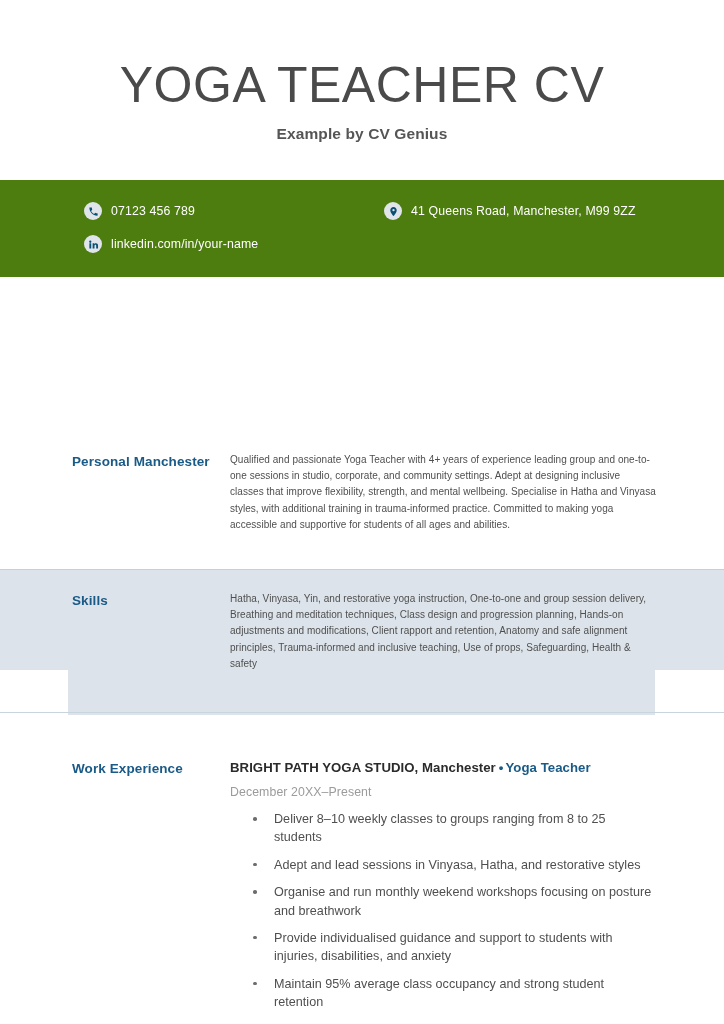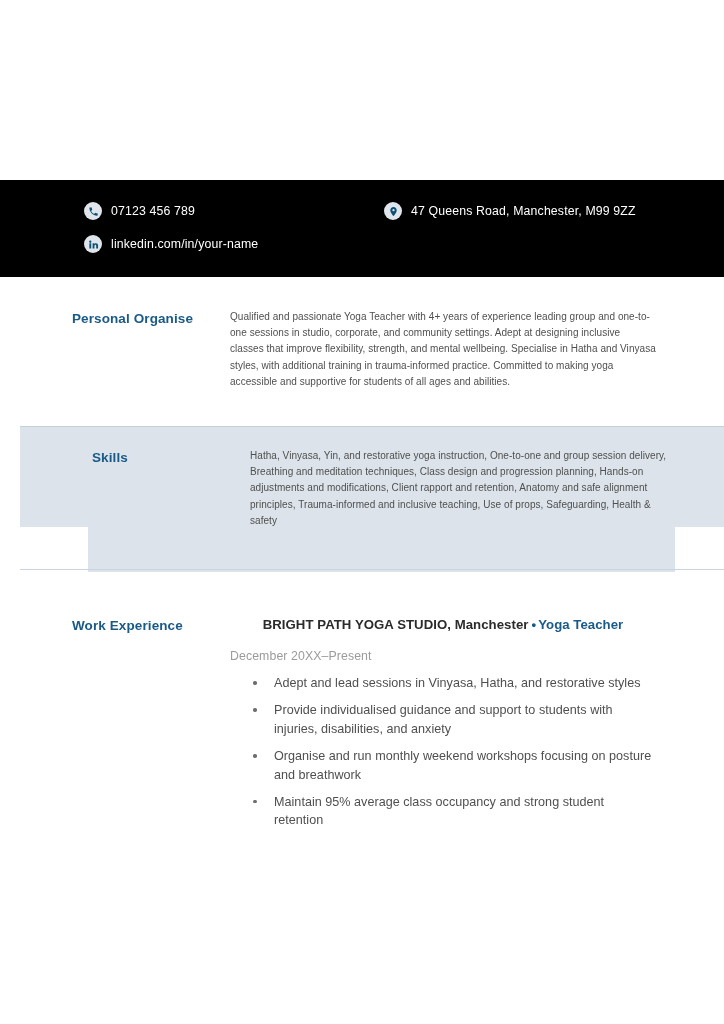--- a/index.html
+++ b/index.html
@@ -39,21 +39,21 @@
     letter-spacing: 0.1px;
   }
 
   
   .contact-bar {
     position: absolute;
     top: 180px;
     left: 0;
     width: 724px;
     height: 97px;
-    background: #000000;
+    background: #4d7c0f;
     padding: 22px 0 0 0;
   }
   .contact-grid {
     display: grid;
     grid-template-columns: 300px 1fr;
     grid-row-gap: 15px;
     padding-left: 84px;
   }
   .contact-item {
     display: flex;
@@ -107,21 +107,20 @@
   .body-text.italic { }
 
   
   #personal-statement { padding-top: 32px; }
 
   
   .skills-wrap {
     position: relative;
     margin-top: 26px;
     height: 158px;
-    margin-left: 20px;
   }
   .band-wide {
     position: absolute;
     left: 0;
     top: 10px;
     width: 724px;
     height: 101px;
     background: #dce3ea;
     border-top: 1px solid #c3d0dc;
   }
@@ -150,26 +149,25 @@
 
   
   #work-experience { padding-top: 42px; }
   .job { margin-bottom: 0; }
   .job-head {
     font-size: 13.2px;
     font-weight: 700;
     color: #2b2b2b;
     letter-spacing: 0.05px;
     line-height: 1.3;
-    text-align: center;
   }
   .job-sep { color: #1a5a87; margin: 0 2px 0 3px; }
   .job-role { color: #1a5a87; }
   .job-dates {
-    margin-top: 16px;
+    margin-top: 9px;
     font-size: 12.3px;
     color: #9b9b9b;
     letter-spacing: 0.1px;
   }
   .bullets {
     margin-top: 11px;
     list-style: none;
   }
   .bullets li {
     position: relative;
@@ -189,59 +187,63 @@
     height: 3.5px;
     border-radius: 50%;
     background: #6d6d6d;
   }
 </style>
 </head>
 <body>
 
 <div class="page">
 
+  <div class="header">
+    <div class="cv-title">YOGA TEACHER CV</div>
+    <div class="cv-subtitle">Example by CV Genius</div>
+  </div>
 
   <div class="contact-bar">
     <div class="contact-grid">
 
       <div class="contact-item">
         <span class="ci-icon">
           <svg width="11" height="11" viewBox="0 0 24 24" fill="#0b4f74">
             <path d="M6.6 10.8c1.5 2.9 3.7 5.1 6.6 6.6l2.2-2.2c.3-.3.7-.4 1-.2 1.1.4 2.3.6 3.6.6.6 0 1 .4 1 1V20c0 .6-.4 1-1 1C10.6 21 3 13.4 3 4c0-.6.4-1 1-1h3.5c.6 0 1 .4 1 1 0 1.2.2 2.4.6 3.6.1.4 0 .7-.2 1l-2.3 2.2z"></path>
           </svg>
         </span>
         <span class="ci-text">07123 456 789</span>
       </div>
 
 
       <div class="contact-item">
         <span class="ci-icon">
           <svg width="11" height="11" viewBox="0 0 24 24" fill="#0b4f74">
             <path d="M12 2C8.1 2 5 5.1 5 9c0 5.2 7 13 7 13s7-7.8 7-13c0-3.9-3.1-7-7-7zm0 9.5A2.5 2.5 0 1 1 12 6.5a2.5 2.5 0 0 1 0 5z"></path>
           </svg>
         </span>
-        <span class="ci-text">47 Queens Road, Manchester, M99 9ZZ</span>
+        <span class="ci-text">41 Queens Road, Manchester, M99 9ZZ</span>
       </div>
 
       <div class="contact-item">
         <span class="ci-icon">
           <svg width="11" height="11" viewBox="0 0 24 24" fill="#0b4f74">
             <path d="M4.98 3.5a2.5 2.5 0 1 1 0 5 2.5 2.5 0 0 1 0-5zM3 9.5h4v11H3v-11zm6.5 0h3.8v1.5h.05c.53-.95 1.83-1.95 3.77-1.95 4.03 0 4.78 2.5 4.78 5.76v5.69h-4v-5.05c0-1.2-.02-2.75-1.75-2.75-1.75 0-2.02 1.3-2.02 2.66v5.14h-4v-11z"></path>
           </svg>
         </span>
         <span class="ci-text">linkedin.com/in/your-name</span>
       </div>
 
     </div>
   </div>
 
   <div style="height:277px"></div>
 
   <div class="section" id="personal-statement">
-    <div class="sec-label">Personal Organise</div>
+    <div class="sec-label">Personal Manchester</div>
     <div class="sec-body">
       <div class="body-text">Qualified and passionate Yoga Teacher with 4+ years of experience leading group and one-to-one sessions in studio, corporate, and community settings. Adept at designing inclusive classes that improve flexibility, strength, and mental wellbeing. Specialise in Hatha and Vinyasa styles, with additional training in trauma-informed practice. Committed to making yoga accessible and supportive for students of all ages and abilities.</div>
     </div>
   </div>
 
   <div class="skills-wrap">
     <div class="band-wide"></div>
     <div class="band-inner"></div>
     <div class="rule-bottom"></div>
 
@@ -256,23 +258,24 @@
   <div class="section" id="work-experience">
     <div class="sec-label">Work Experience</div>
     <div class="sec-body">
 
       <div class="job">
         <div class="job-head">
           <span>BRIGHT PATH YOGA STUDIO, Manchester</span><span class="job-sep">•</span><span class="job-role">Yoga Teacher</span>
         </div>
         <div class="job-dates">December 20XX–Present</div>
         <ul class="bullets">
+          <li>Deliver 8–10 weekly classes to groups ranging from 8 to 25 students</li>
           <li>Adept and lead sessions in Vinyasa, Hatha, and restorative styles</li>
+          <li>Organise and run monthly weekend workshops focusing on posture and breathwork</li>
           <li>Provide individualised guidance and support to students with injuries, disabilities, and anxiety</li>
-          <li>Organise and run monthly weekend workshops focusing on posture and breathwork</li>
           <li>Maintain 95% average class occupancy and strong student retention</li>
         </ul>
       </div>
 
     </div>
   </div>
 
 </div>
 
 </body></html>

